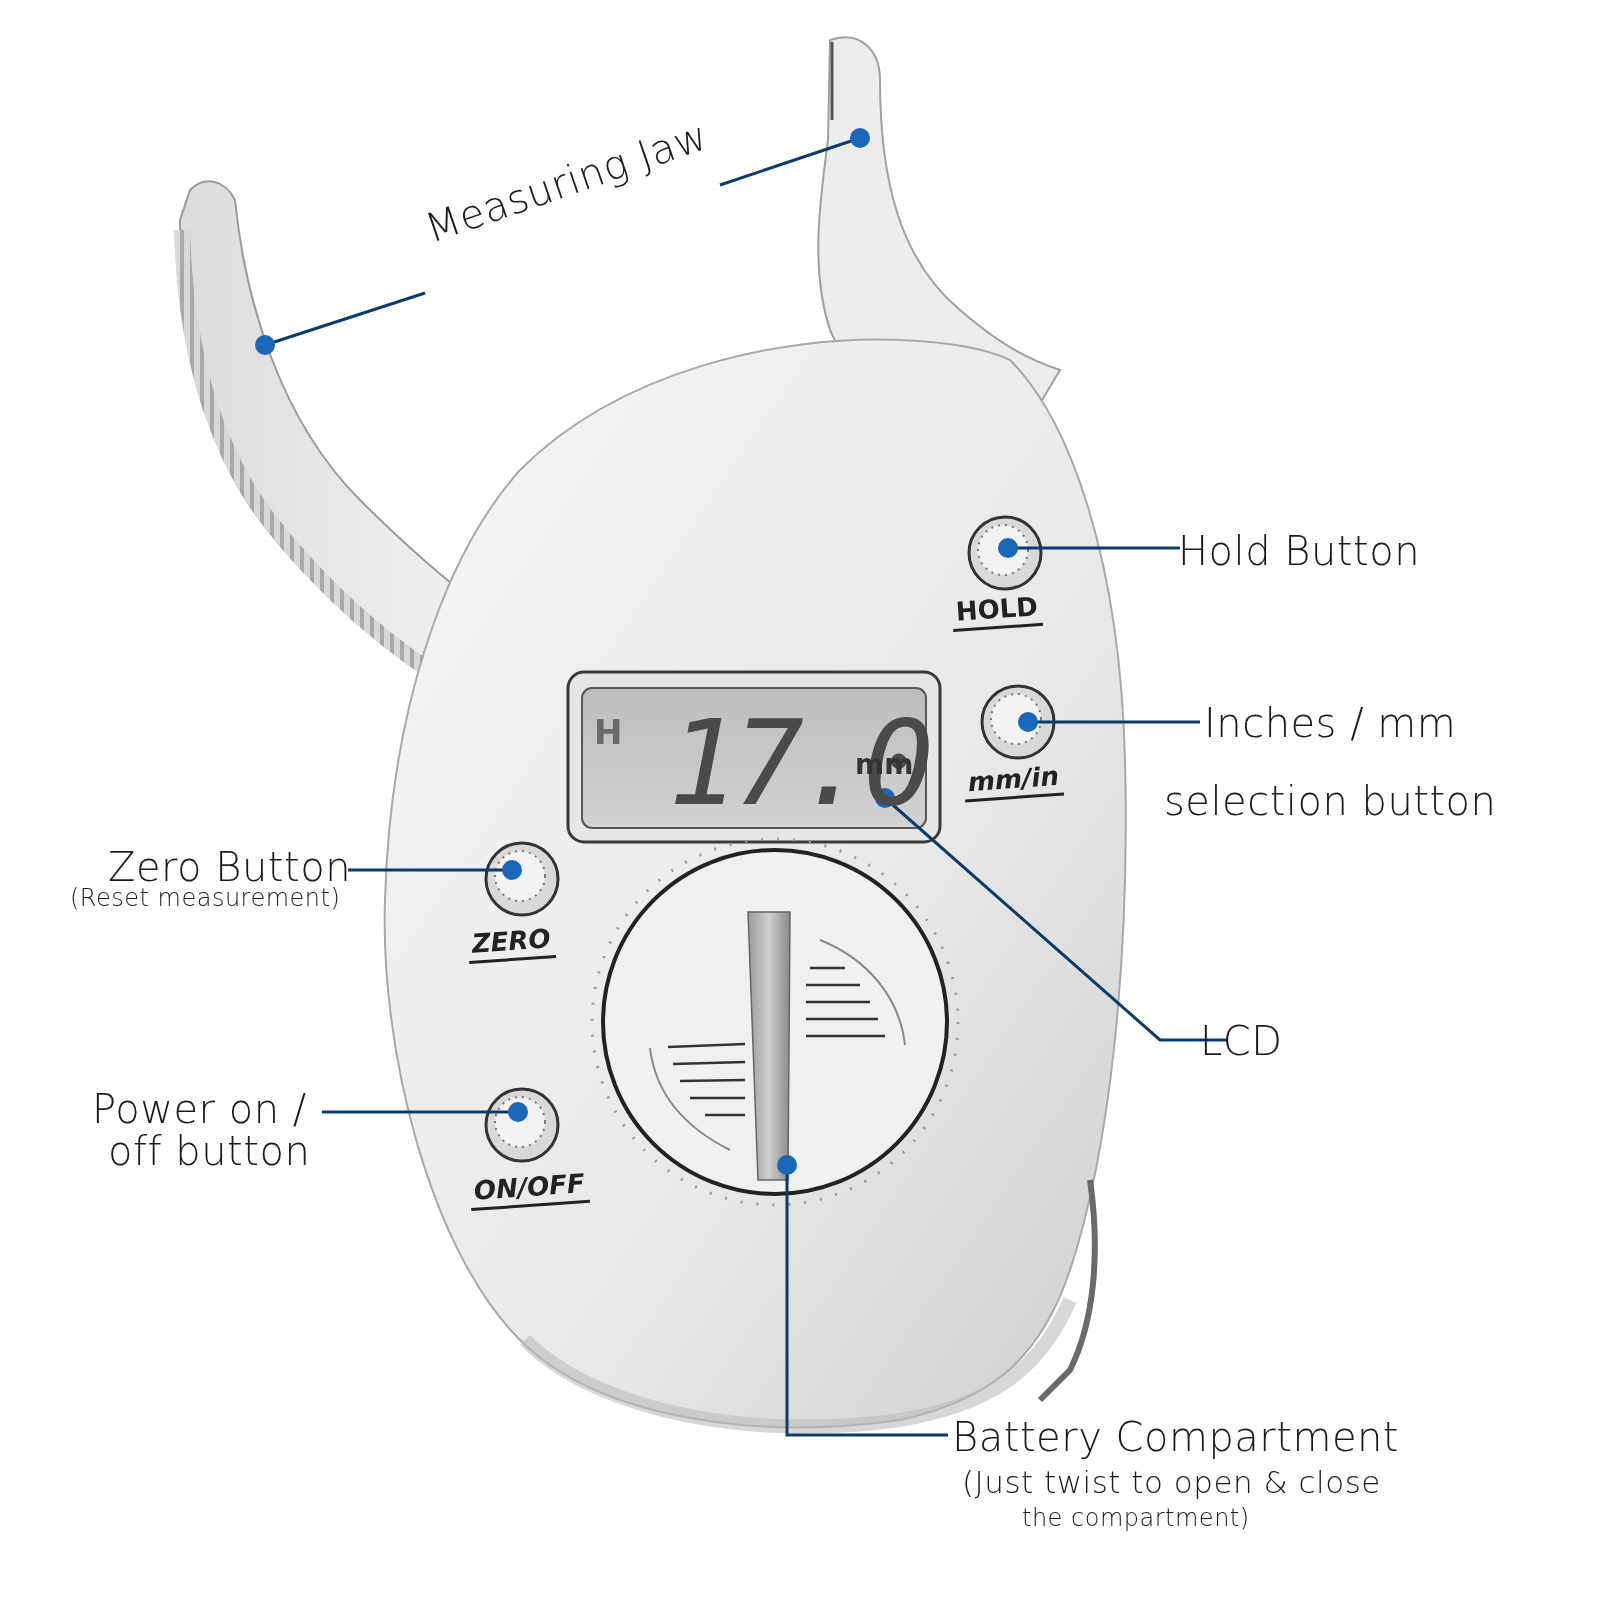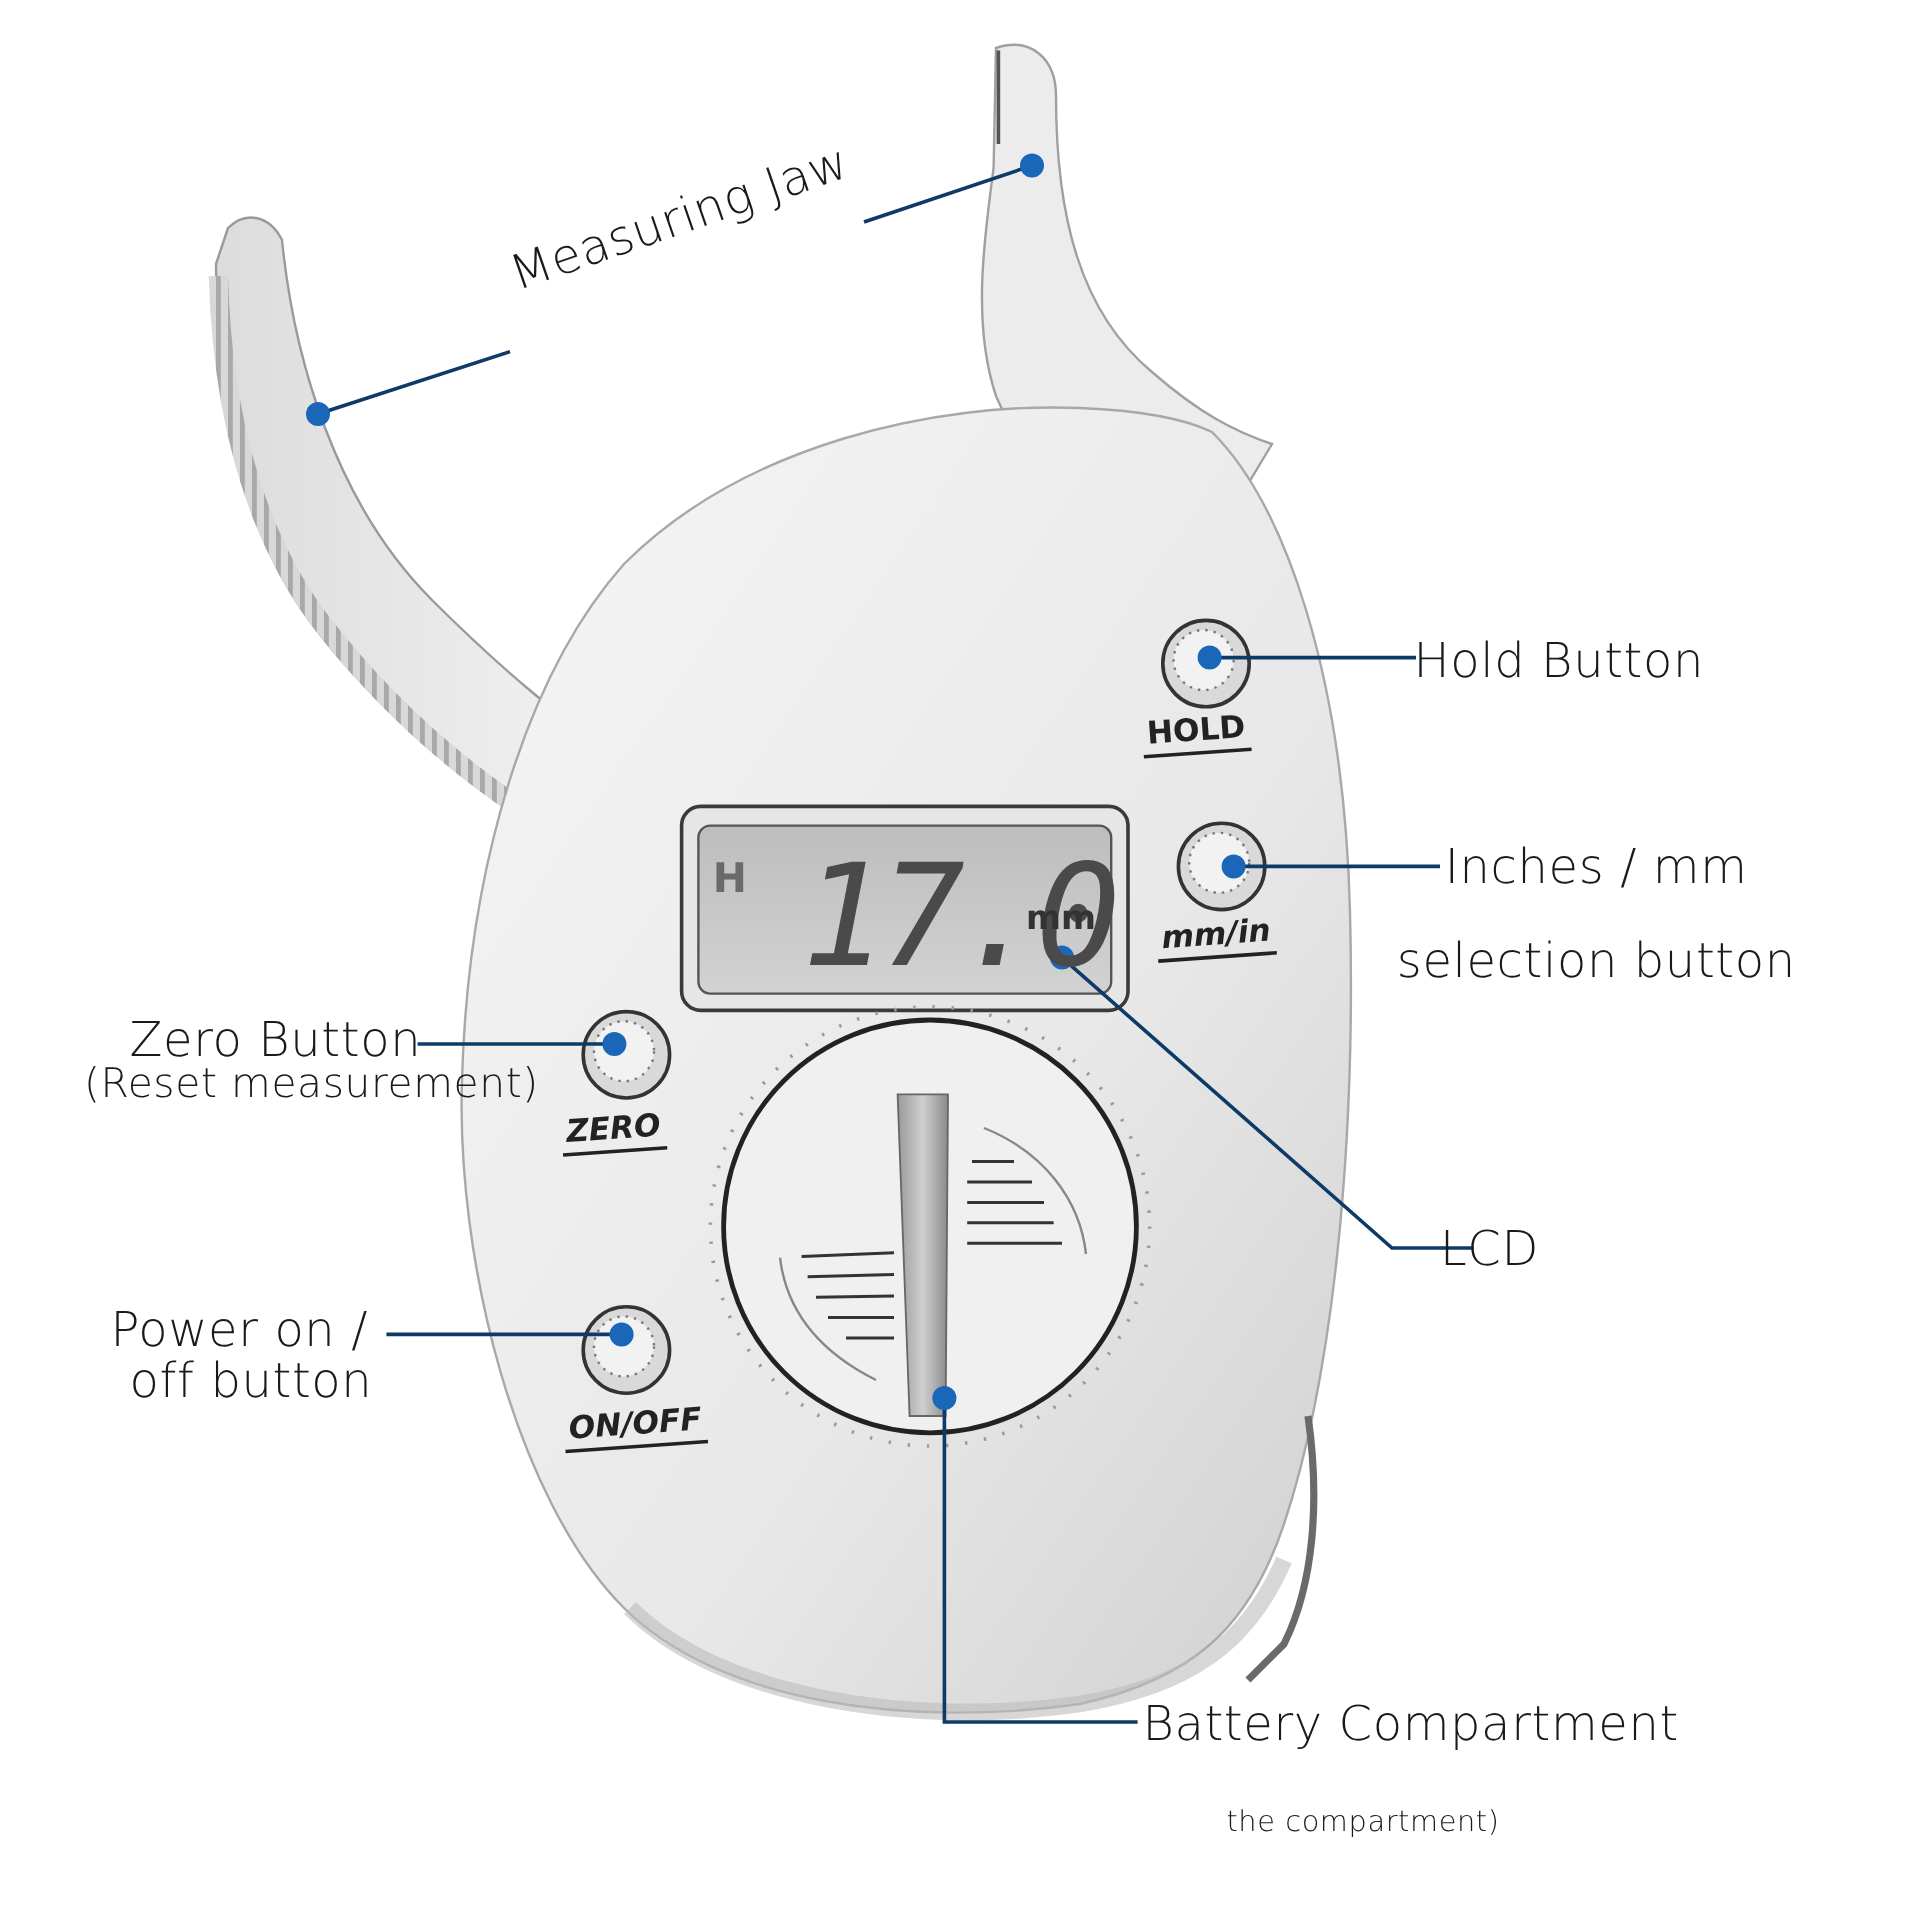--- a/index.html
+++ b/index.html
@@ -1,21 +1,21 @@
 <!DOCTYPE html>
 <html><head>
 <meta charset="utf-8">
 <style>
   html, body { margin: 0; padding: 0; background: #ffffff; }
   body { width: 1600px; height: 1600px; position: relative; overflow: hidden;
          font-family: "DejaVu Sans", sans-serif; color: #111; }
   #stage { position: absolute; left: 0; top: 0; width: 1600px; height: 1600px; }
   .label { position: absolute; font-family: "DejaVu Sans", sans-serif; font-weight: 300; color: #1a1a1a; line-height: 1.05; white-space: nowrap; letter-spacing: 0.5px; }
   .lbl-main { font-size: 40px; }
-  .lbl-sub { font-size: 34px; }
+  .lbl-sub { font-size: 24px; }
   .btn-label { position: absolute; font-family: "DejaVu Sans", sans-serif; font-weight: bold; font-style: italic; color: #222; font-size: 26px; border-bottom: 3px solid #222; padding: 0 4px 2px 4px; transform: rotate(-4deg); }
   .lcd-text { position: absolute; }
 </style>
 </head>
 <body>
 
 <div id="stage">
 
   <svg width="1600" height="1600" viewBox="0 0 1600 1600" style="position:absolute;left:0;top:0">
     <defs>
@@ -142,14 +142,15 @@
 
   <div class="label lbl-main" style="left:108px;top:846px;">Zero Button</div>
   <div class="label lbl-sub" style="left:70px;top:886px;">(Reset measurement)</div>
 
   <div class="label lbl-main" style="left:92px;top:1088px;">Power on /</div>
   <div class="label lbl-main" style="left:108px;top:1130px;">off button</div>
 
   <div class="label lbl-main" style="left:1200px;top:1020px;">LCD</div>
 
   <div class="label lbl-main" style="left:952px;top:1416px;">Battery Compartment</div>
+  <div class="label lbl-sub" style="left:962px;top:1466px;font-size:31px;">(Just twist to open &amp; close</div>
   <div class="label lbl-sub" style="left:1022px;top:1506px;font-size:24px;">the compartment)</div>
 </div>
 
 </body></html>

